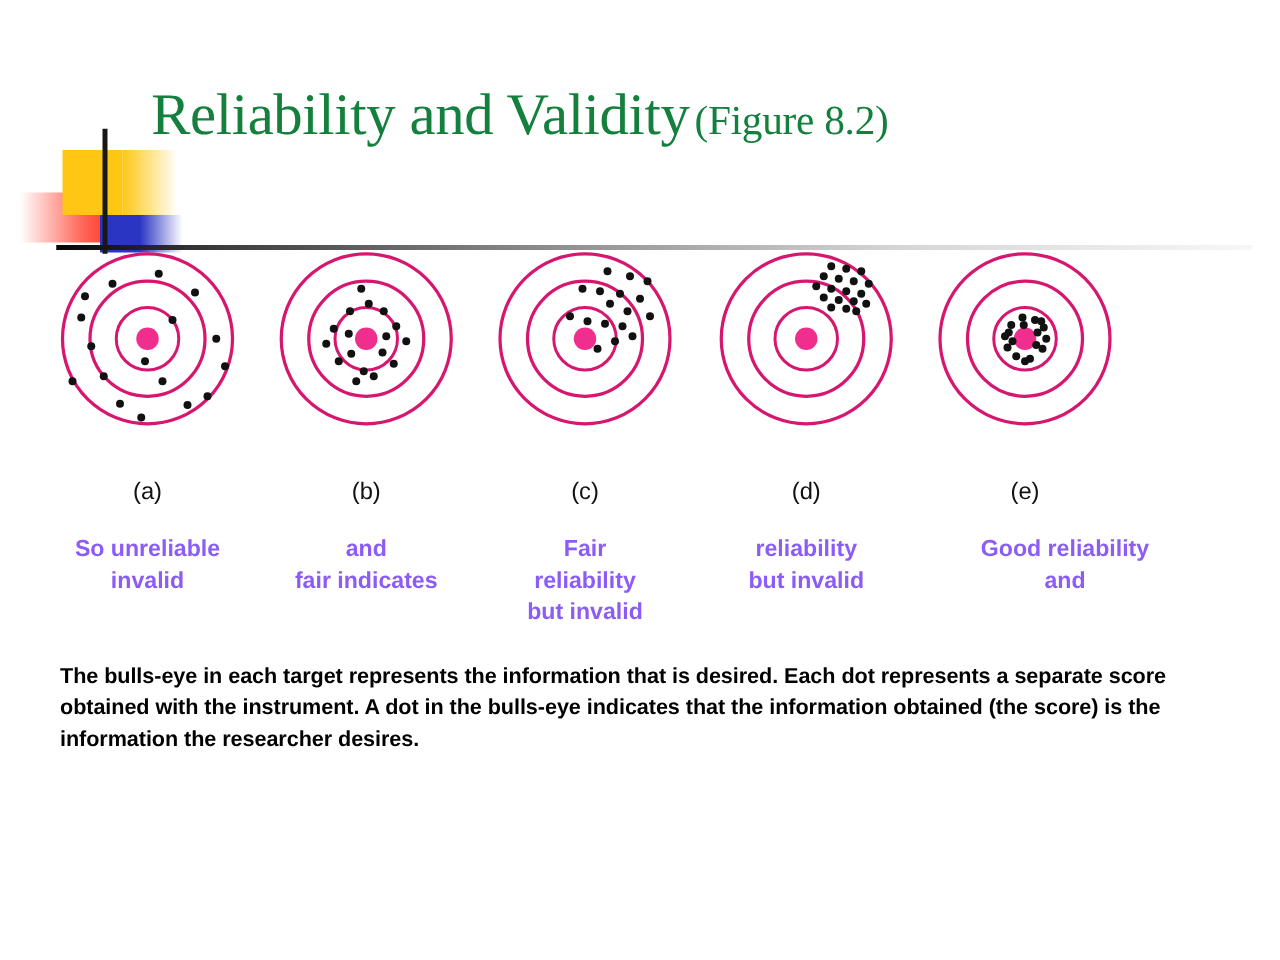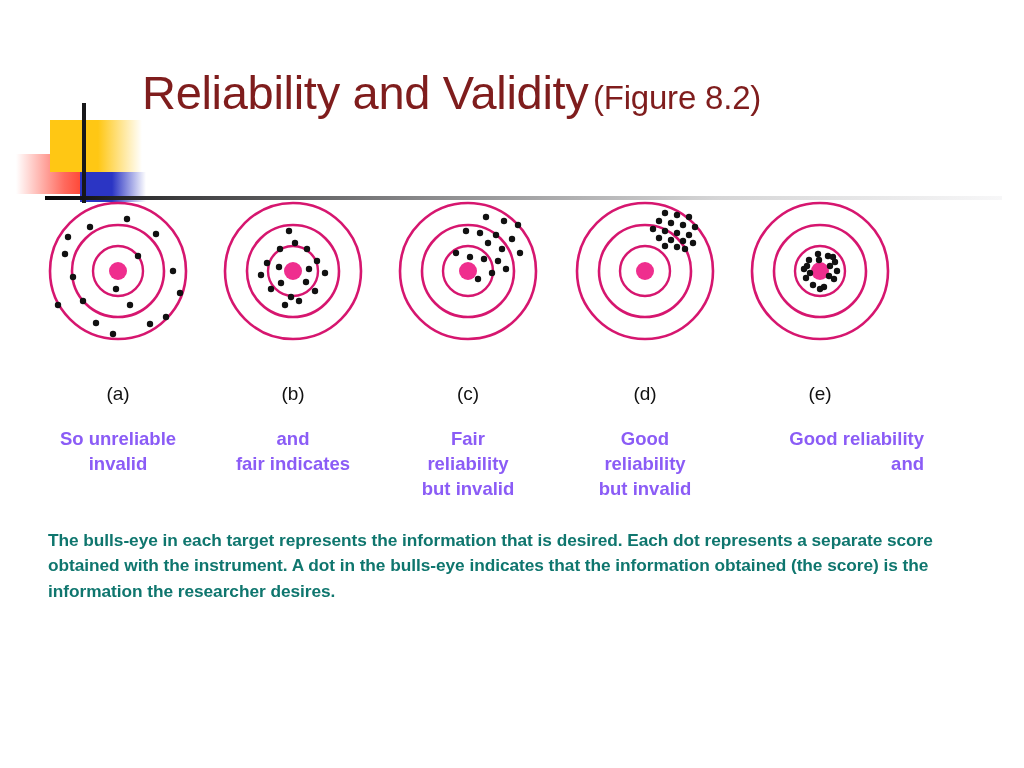--- a/index.html
+++ b/index.html
@@ -69,25 +69,26 @@
     left: 68px;
     top: 0px;
     width: 4px;
     height: 100px;
     background: #18181a;
   }
 
   
   #title-block {
     position: absolute;
-    left: 142px;
+    left: 121px;
     top: 68px;
     width: 800px;
-    color: #7f1d1d;
+    color: #15803d;
     line-height: 1.06;
+    font-family: Liberation Serif, serif;
   }
   #title-main {
     font-size: 47px;
     letter-spacing: -0.3px;
   }
   #title-sub {
     font-size: 33px;
     letter-spacing: -0.2px;
   }
 
@@ -142,21 +143,21 @@
   }
 
   
   #note {
     position: absolute;
     left: 48px;
     top: 528px;
     width: 950px;
     font-size: 17.3px;
     font-weight: bold;
-    color: #0f766e;
+    color: #000000;
     line-height: 1.47;
     letter-spacing: -0.05px;
   }
 </style>
 </head>
 <body>
 
 <div id="deco">
   <div class="deco-red"></div>
   <div class="deco-yellow"></div>
@@ -318,23 +319,22 @@
     <div class="caption" style="left: 201px;">
       <div>and</div>
       <div>fair indicates</div>
     </div>
     <div class="caption" style="left: 376px; text-align: center;">
       <div>Fair</div>
       <div>reliability</div>
       <div>but invalid</div>
     </div>
     <div class="caption" style="left: 553px;">
-      <div>Good</div>
       <div>reliability</div>
       <div>but invalid</div>
     </div>
-    <div class="caption" style="left: 740px; text-align: right;">
+    <div class="caption" style="left: 760px;">
       <div>Good reliability</div>
       <div>and</div>
     </div>
   </div>
 
 <div id="note">The bulls-eye in each target represents the information that is desired. Each dot represents a separate score obtained with the instrument. A dot in the bulls-eye indicates that the information obtained (the score) is the information the researcher desires.</div>
 
 </body></html>

